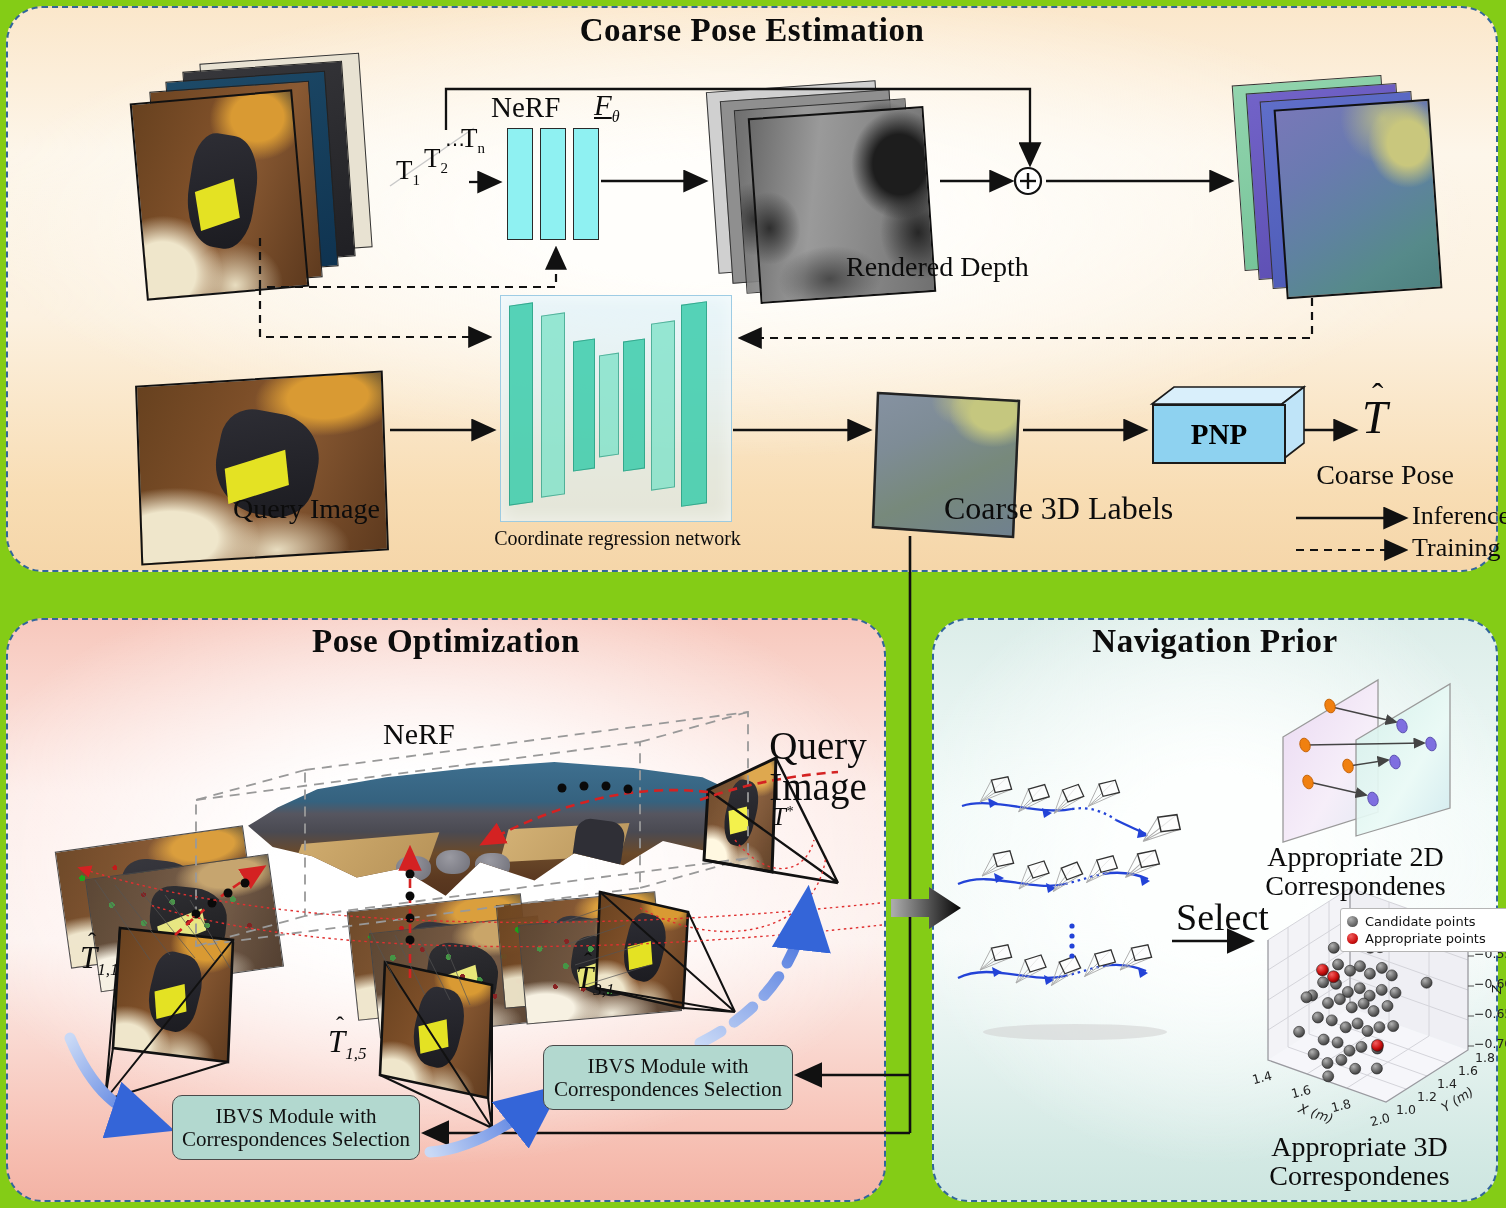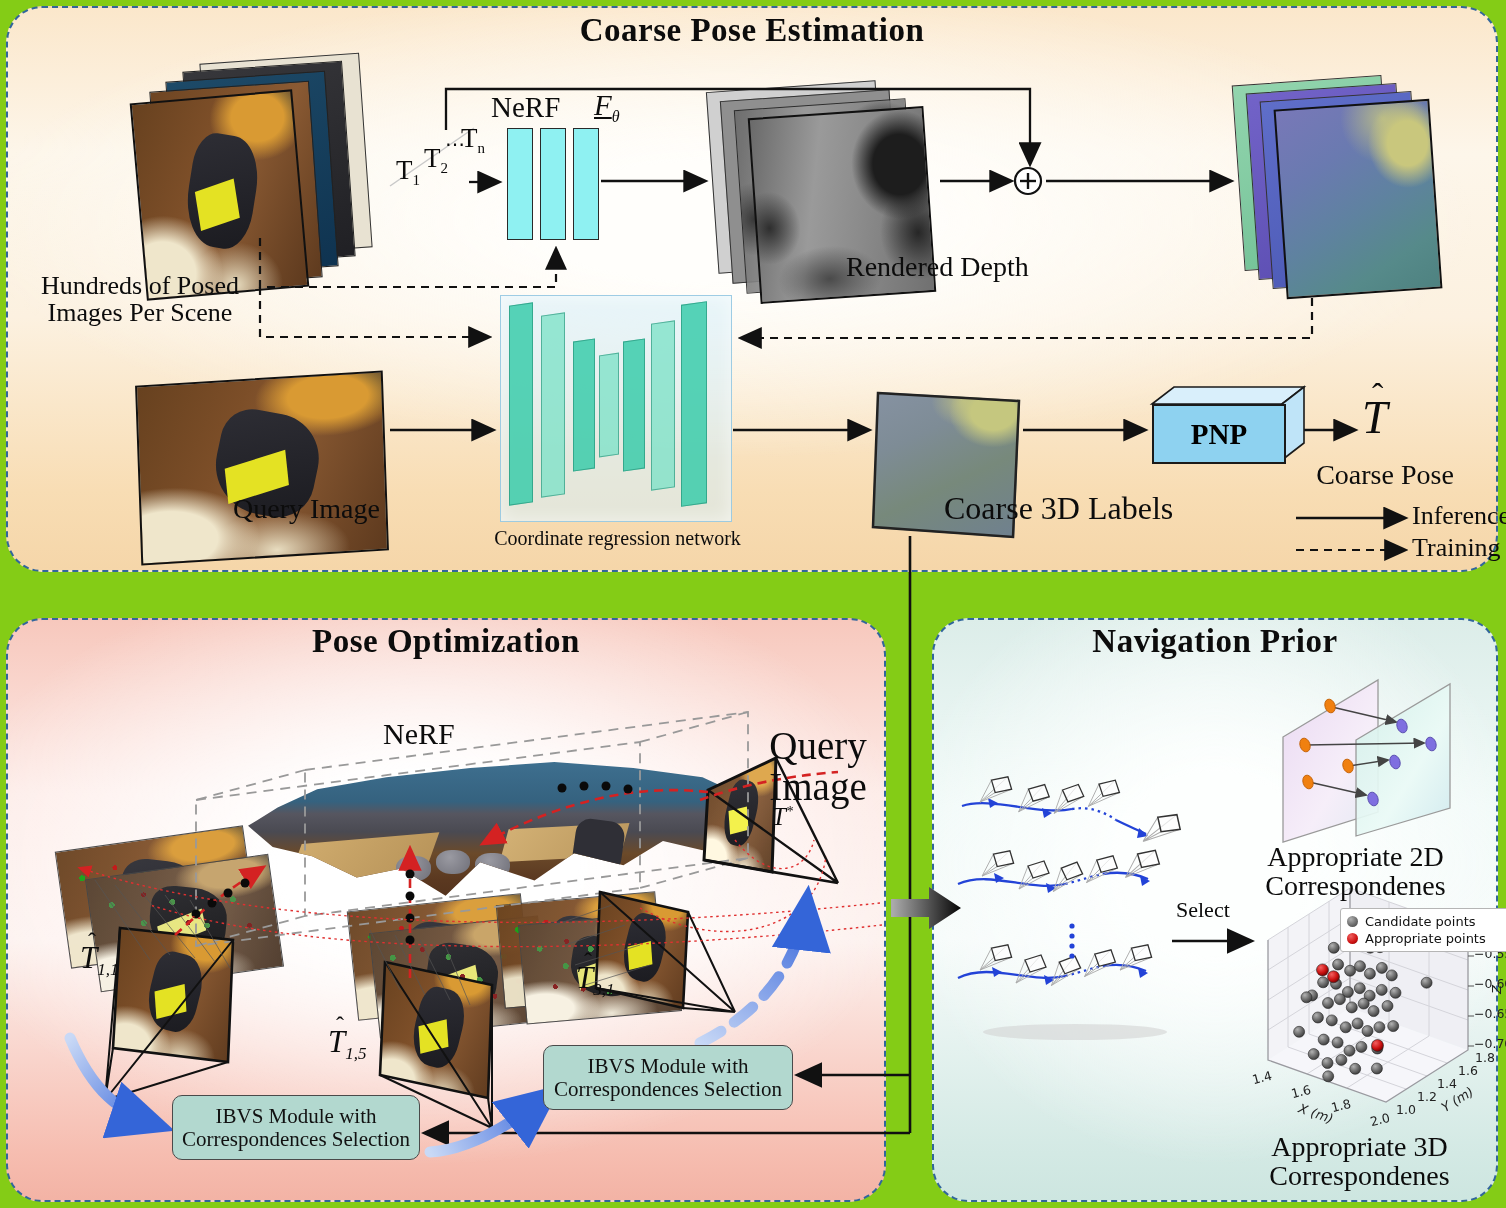--- a/index.html
+++ b/index.html
@@ -100,24 +100,20 @@
 
   <div class="lbl ttl" style="left:6px;top:13px;width:1492px;">Coarse Pose Estimation</div>
   <div class="lbl ttl" style="left:6px;top:624px;width:880px;">Pose Optimization</div>
   <div class="lbl ttl" style="left:932px;top:624px;width:566px;">Navigation Prior</div>
 
   <div class="photo" style="left:206px;top:58px;width:160px;height:195px;background:#e8e2d2;border:1.5px solid #333;transform:rotate(-4deg);"></div>
   <div class="photo" style="left:189px;top:66px;width:160px;height:196px;background:linear-gradient(160deg,#37373b,#202024);border:1.5px solid #222;transform:rotate(-4deg);"></div>
   <div class="photo" style="left:172px;top:76px;width:160px;height:196px;background:linear-gradient(160deg,#1d4a68,#0f3350);border:1.5px solid #222;transform:rotate(-4deg);"></div>
   <div class="photo" style="left:156px;top:86px;width:160px;height:197px;background:linear-gradient(115deg,#6e4522,#8a5a33 60%,#5e3a1e);border:1.5px solid #222;transform:rotate(-4deg);"></div>
   <div class="photo scene" style="left:138px;top:96px;width:163px;height:198px;border:2px solid #111;transform:rotate(-5deg);"></div>
-  <div class="lbl ctr" style="left:14px;top:272px;width:252px;font-size:26px;">
-    <div>Hundreds of Posed</div>
-      <div>Images Per Scene</div>
-  </div>
 
   <div class="lbl" style="left:396px;top:156px;font-size:27px;"><span>T</span><sub style="font-size:15px;">1</sub></div>
   <div class="lbl" style="left:424px;top:144px;font-size:27px;"><span>T</span><sub style="font-size:15px;">2</sub></div>
   <div class="lbl" style="left:445px;top:134px;font-size:20px;">⋯</div>
   <div class="lbl" style="left:461px;top:124px;font-size:27px;"><span>T</span><sub style="font-size:15px;">n</sub></div>
 
   <div class="lbl" style="left:491px;top:92px;font-size:29px;">NeRF</div>
   <div class="lbl" style="left:594px;top:90px;font-size:29px;font-style:italic;text-decoration:underline;"><span>F</span><sub style="font-size:16px;">θ</sub></div>
   <div class="bar" style="left:507px;top:128px;"></div>
   <div class="bar" style="left:540px;top:128px;"></div>
@@ -214,21 +210,21 @@
 
   <div class="ibvs" style="left:172px;top:1095px;width:246px;height:63px;">
     <div>IBVS Module with</div>
       <div>Correspondences Selection</div>
   </div>
   <div class="ibvs" style="left:543px;top:1045px;width:248px;height:63px;">
     <div>IBVS Module with</div>
       <div>Correspondences Selection</div>
   </div>
 
-  <div class="lbl" style="left:1176px;top:898px;font-size:22px;">Select</div>
+  <div class="lbl" style="left:1176px;top:898px;font-size:38px;">Select</div>
   <div class="lbl ctr" style="left:1248px;top:842px;width:215px;font-size:28px;">
     <div>Appropriate 2D</div>
       <div>Correspondenes</div>
   </div>
   <div class="lbl ctr" style="left:1252px;top:1132px;width:215px;font-size:28px;">
     <div>Appropriate 3D</div>
       <div>Correspondenes</div>
   </div>
 
   <div class="sleg" style="left:1340px;top:908px;">

